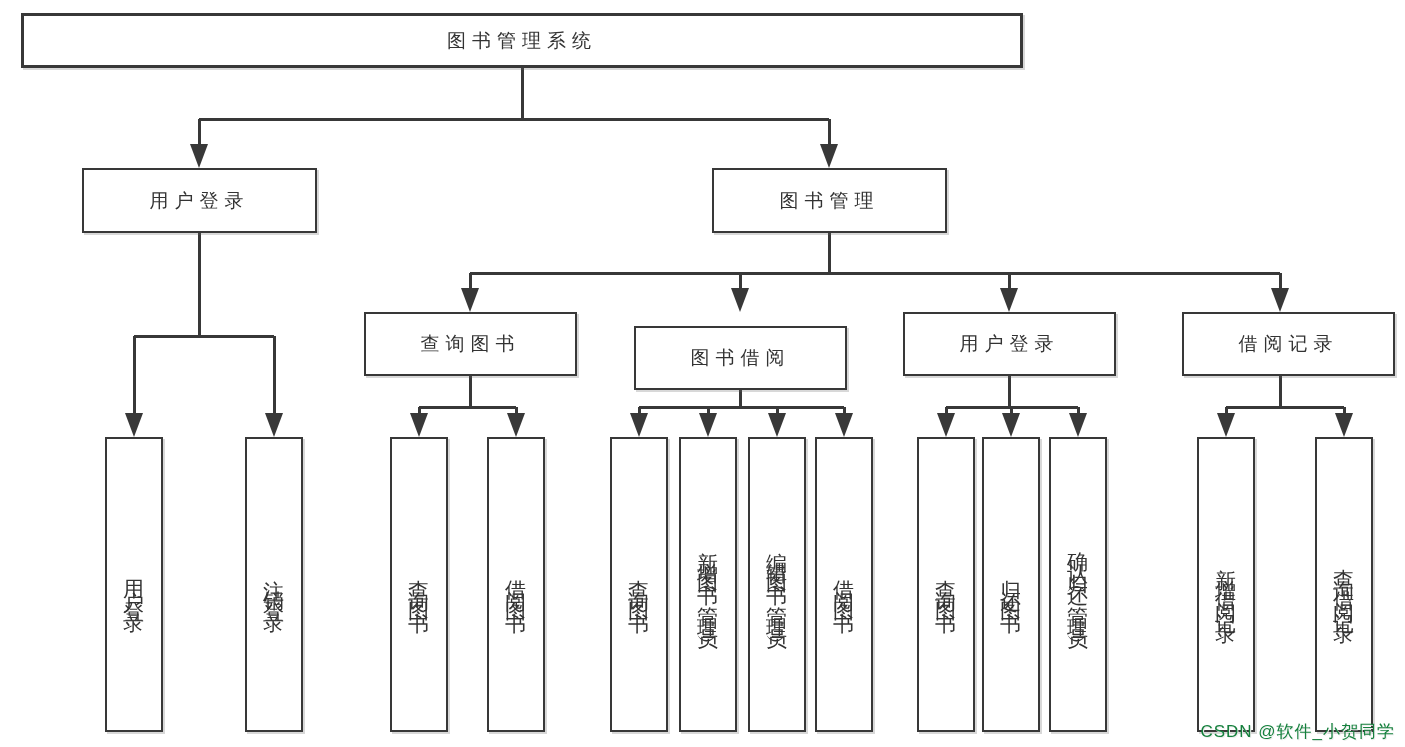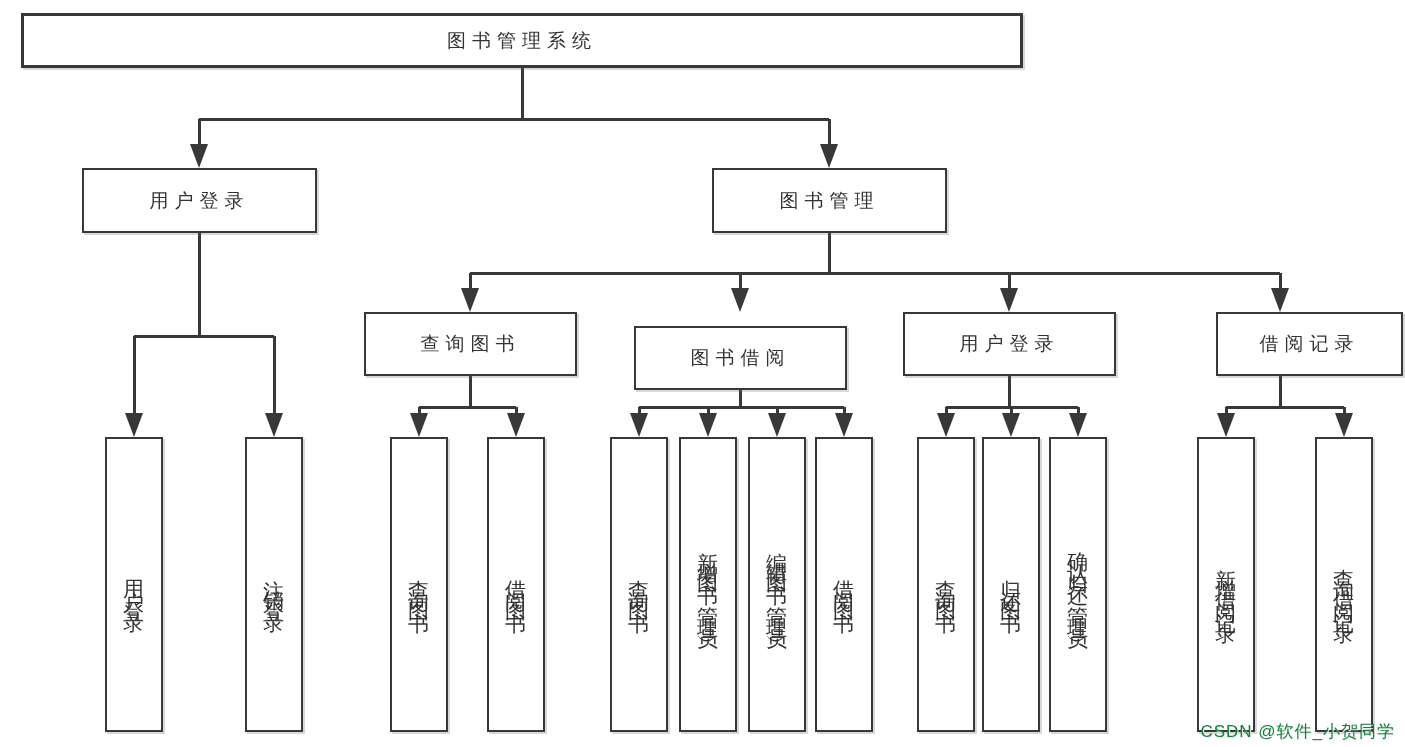--- a/index.html
+++ b/index.html
@@ -147,21 +147,21 @@
 
   <div class="box h" style="left:364px; top:312px; width:213px; height:64px;">
     <span>查询图书</span>
   </div>
   <div class="box h" style="left:634px; top:312px; width:213px; height:64px;margin-top:14px;">
     <span>图书借阅</span>
   </div>
   <div class="box h" style="left:903px; top:312px; width:213px; height:64px;">
     <span>用户登录</span>
   </div>
-  <div class="box h" style="left:1216px; top:312px; width:187px; height:64px;">
+  <div class="box h" style="left:1182px; top:312px; width:213px; height:64px;">
     <span>借阅记录</span>
   </div>
 
   <div class="box v" style="left:105px; top:437px; width:58px; height:295px;">
     <span>用户登录</span>
   </div>
   <div class="box v" style="left:245px; top:437px; width:58px; height:295px;">
     <span>注销登录</span>
   </div>
 

